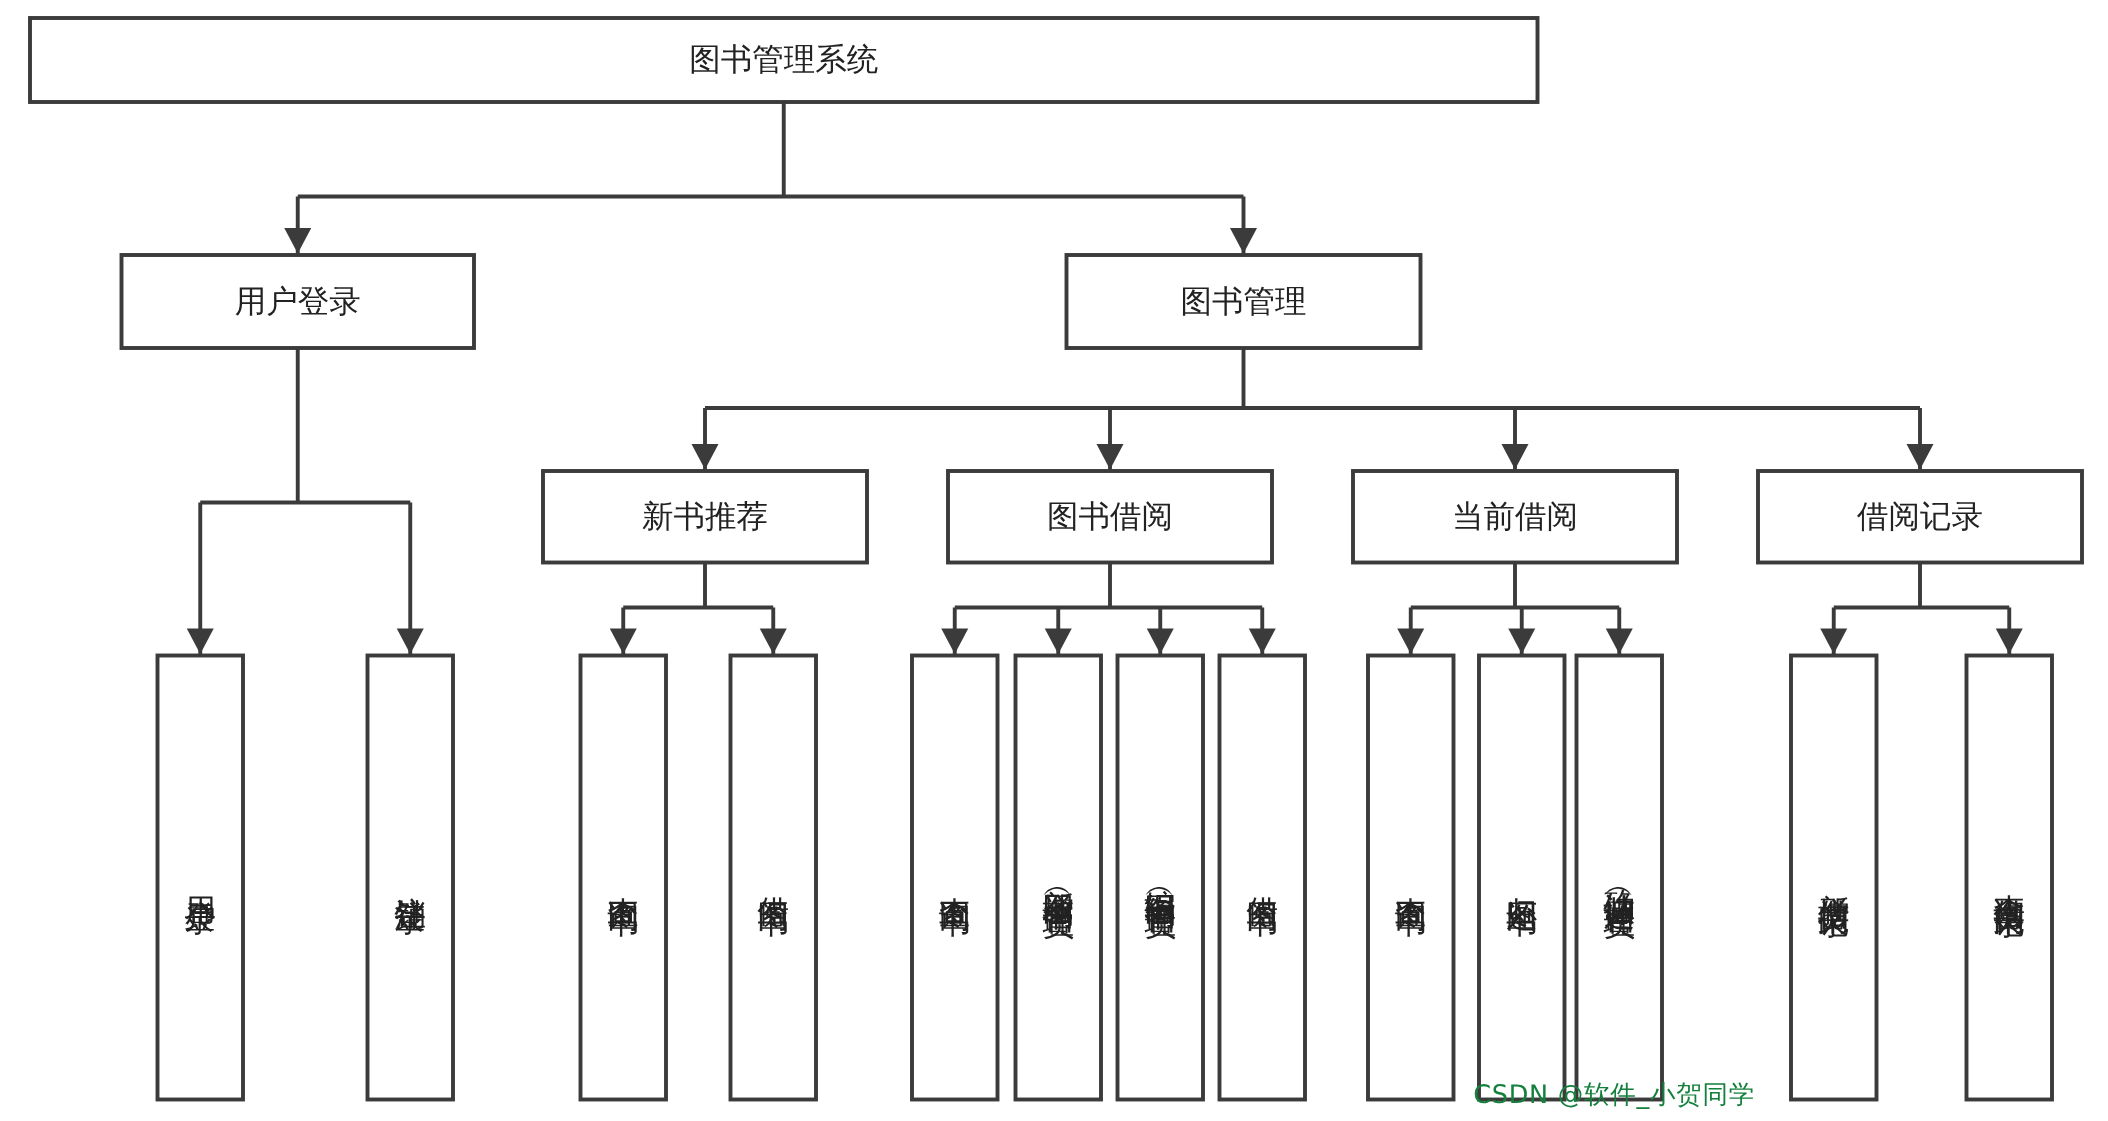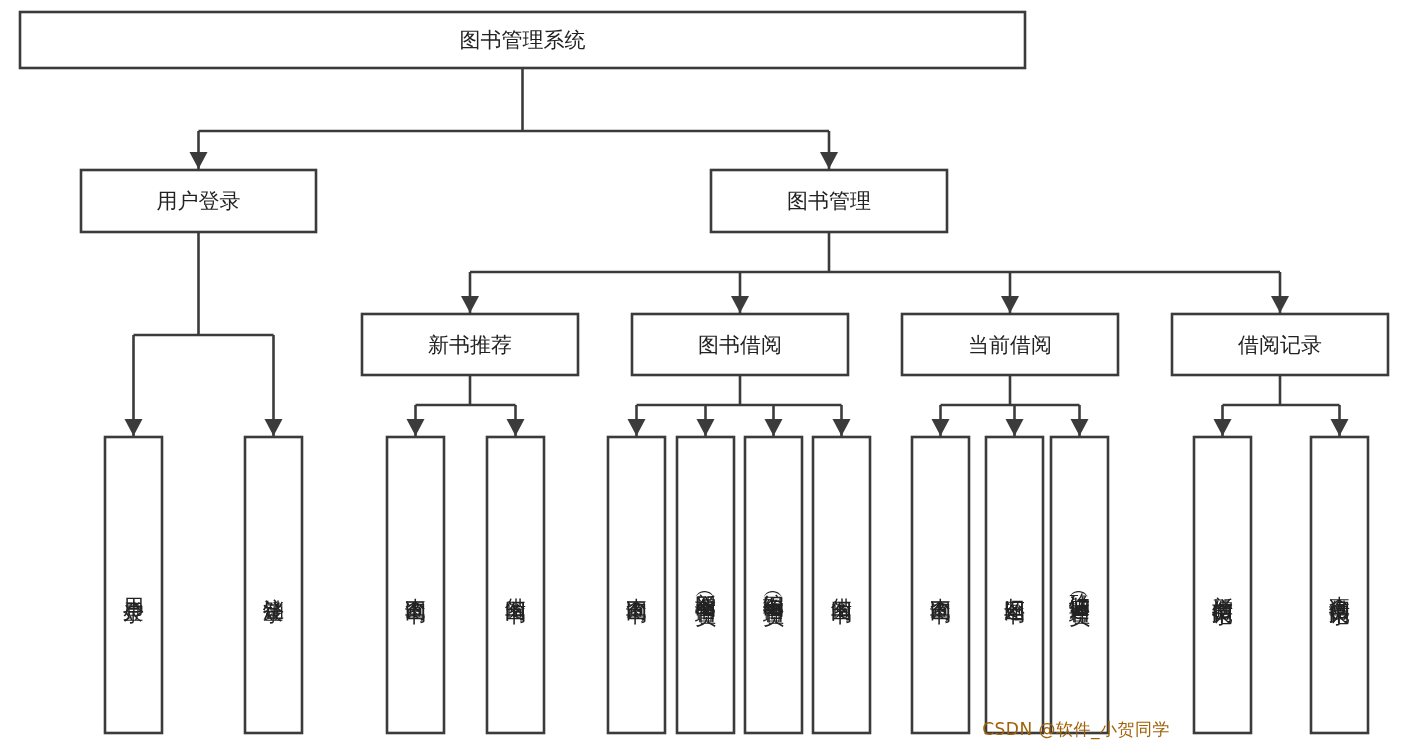--- a/index.html
+++ b/index.html
@@ -66,21 +66,21 @@
     line-height: 1.05;
     text-align: center;
     pointer-events: none;
     white-space: nowrap;
   }
   .watermark {
     position: absolute;
     right: 10px;
     bottom: 6px;
     font-size: 17px;
-    color: #a16207;
+    color: #15803d;
     font-family: "DejaVu Sans", "Liberation Sans", sans-serif;
     letter-spacing: 0.5px;
     user-select: none;
   }
 </style>
 </head>
 <body>
 
 <div id="diagram-root">
 

